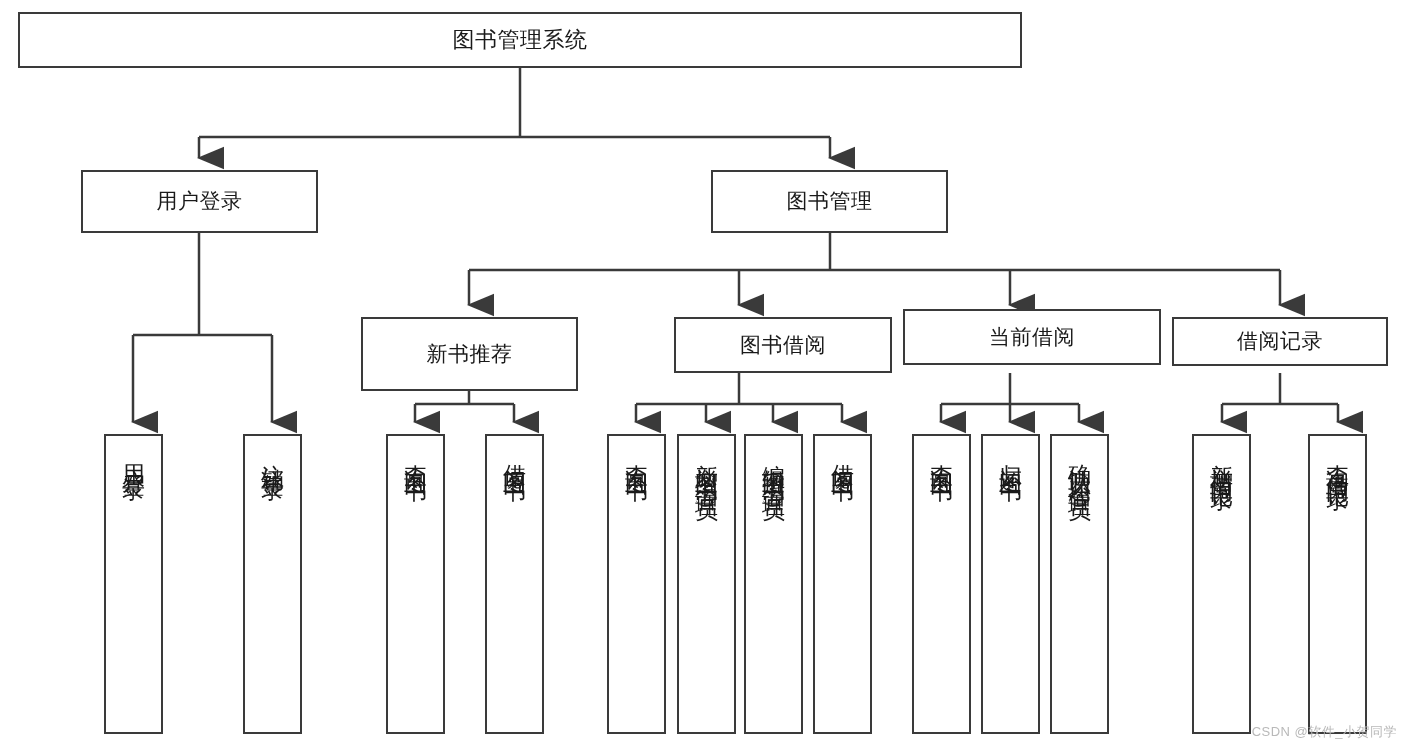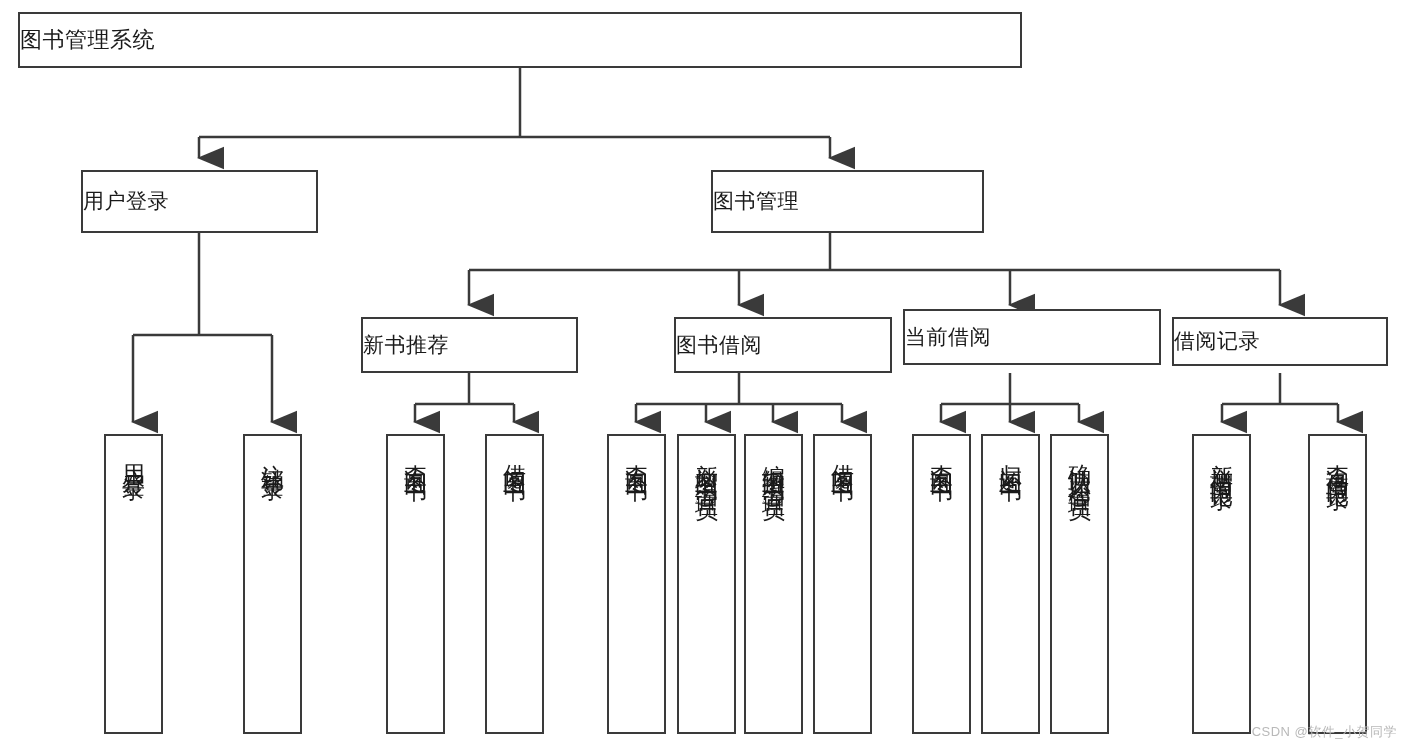--- a/index.html
+++ b/index.html
@@ -25,20 +25,21 @@
     height: 747px;
     pointer-events: none;
   }
   .node {
     position: absolute;
     box-sizing: border-box;
     border: 2.5px solid #3a3a3a;
     background: #ffffff;
     display: flex;
     align-items: center;
+    justify-content: center;
     color: #1a1a1a;
   }
   .node-label {
     display: block;
     text-align: center;
     line-height: 1.18;
     letter-spacing: 0.5px;
   }
   .horiz .node-label {
     font-size: 21px;
@@ -129,25 +130,25 @@
     </g>
   </svg>
 
   <div class="node root horiz" style="left:18px; top:12px; width:1004px; height:56px;">
     <span class="node-label">图书管理系统</span>
   </div>
 
   <div class="node horiz" style="left:81px; top:170px; width:237px; height:63px;">
     <span class="node-label">用户登录</span>
   </div>
-  <div class="node horiz" style="left:711px; top:170px; width:273px; height:63px;">
+  <div class="node horiz" style="left:711px; top:170px; width:237px; height:63px;">
     <span class="node-label">图书管理</span>
   </div>
 
-  <div class="node horiz" style="left:361px; top:317px; width:217px; height:56px;">
+  <div class="node horiz" style="left:361px; top:317px; width:217px; height:74px;">
     <span class="node-label">新书推荐</span>
   </div>
   <div class="node horiz" style="left:630px; top:317px; width:218px; height:56px;margin-left:44px;">
     <span class="node-label">图书借阅</span>
   </div>
   <div class="node horiz" style="left:903px; top:309px; width:258px; height:56px;">
     <span class="node-label">当前借阅</span>
   </div>
   <div class="node horiz" style="left:1172px; top:317px; width:216px; height:49px;">
     <span class="node-label">借阅记录</span>

